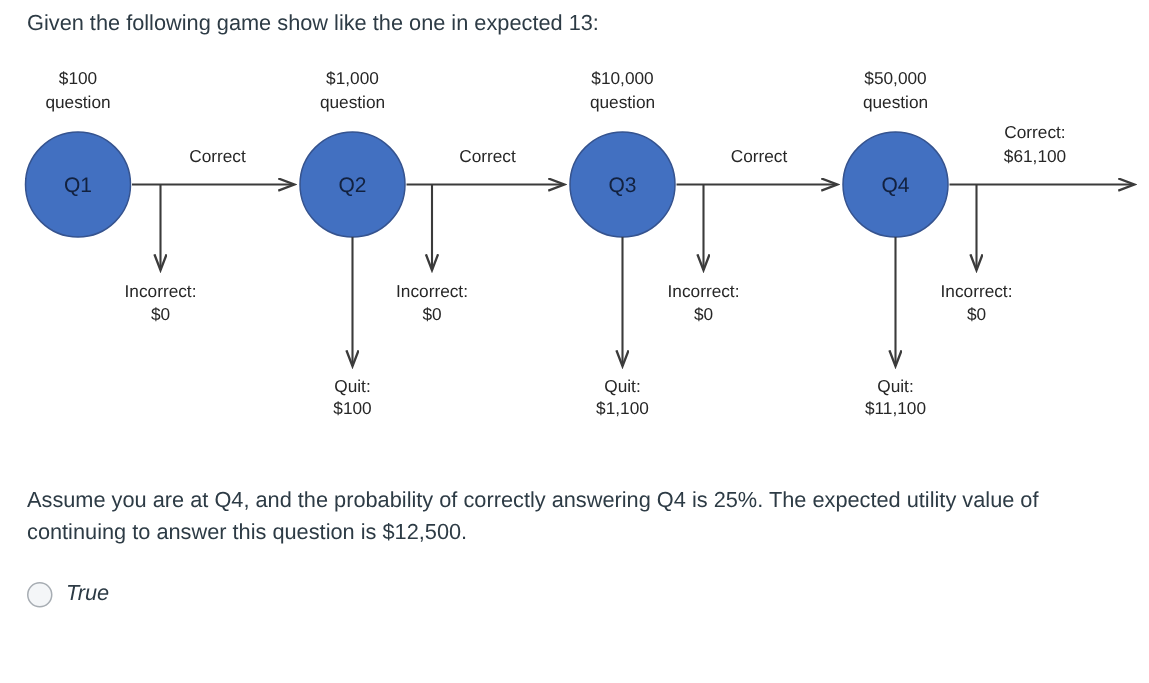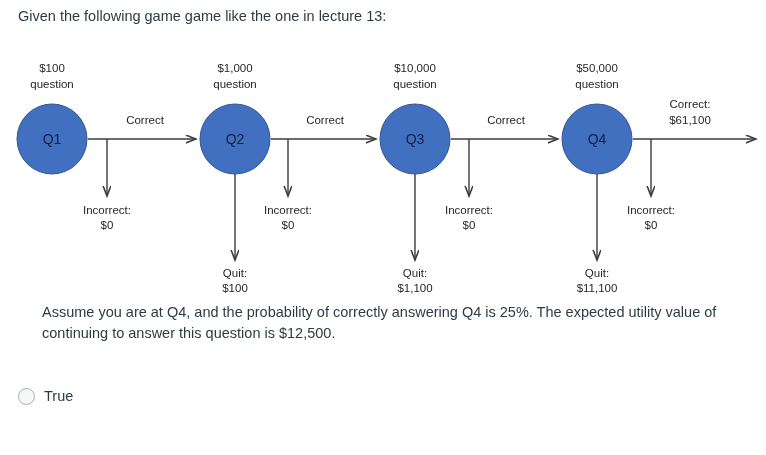--- a/index.html
+++ b/index.html
@@ -26,21 +26,21 @@
     width: 720px;
     font-size: 14.5px;
     line-height: 20px;
     color: #2d3b45;
   }
 
   
   .diagram {
     position: absolute;
     left: 0;
-    top: 56px;
+    top: 40px;
     width: 766px;
     height: 255px;
   }
   .diagram svg {
     display: block;
   }
   .node-circle {
     fill: #4270c1;
     stroke: #35538f;
     stroke-width: 1;
@@ -61,34 +61,34 @@
     font-family: "Liberation Sans", "DejaVu Sans", sans-serif;
     font-size: 11.5px;
     fill: #262626;
     text-anchor: middle;
   }
 
   
   .statement {
     position: absolute;
     left: 18px;
-    top: 302px;
+    top: 324px;
     width: 716px;
     font-size: 14.5px;
     line-height: 21px;
     color: #2d3b45;
-    margin-left: 24px;
   }
 
   
   .choices {
     position: absolute;
     left: 18px;
     top: 382px;
     width: 300px;
+    font-style: italic;
   }
   .choice {
     display: flex;
     align-items: center;
     height: 29px;
     gap: 9px;
     cursor: pointer;
   }
   .radio {
     width: 17px;
@@ -101,21 +101,21 @@
   }
   .choice-label {
     font-size: 14.5px;
     color: #2d3b45;
     line-height: 1;
   }
 </style>
 </head>
 <body>
 
-<div class="prompt">Given the following game game like the one in lecture 13:</div>
+<div class="prompt">Given the following game show like the one in expected 13:</div>
 
 <div class="diagram">
   <svg width="766" height="255" viewBox="0 0 766 255" xmlns="http://www.w3.org/2000/svg">
     <defs>
       <marker id="arrow" markerWidth="9" markerHeight="9" refX="7.5" refY="3.2" orient="auto" markerUnits="strokeWidth">
         <path d="M0,0.3 L7.6,3.2 L0,6.1" fill="none" stroke="#3b3b3b" stroke-width="1.1"></path>
       </marker>
     </defs>
 
     <g>

